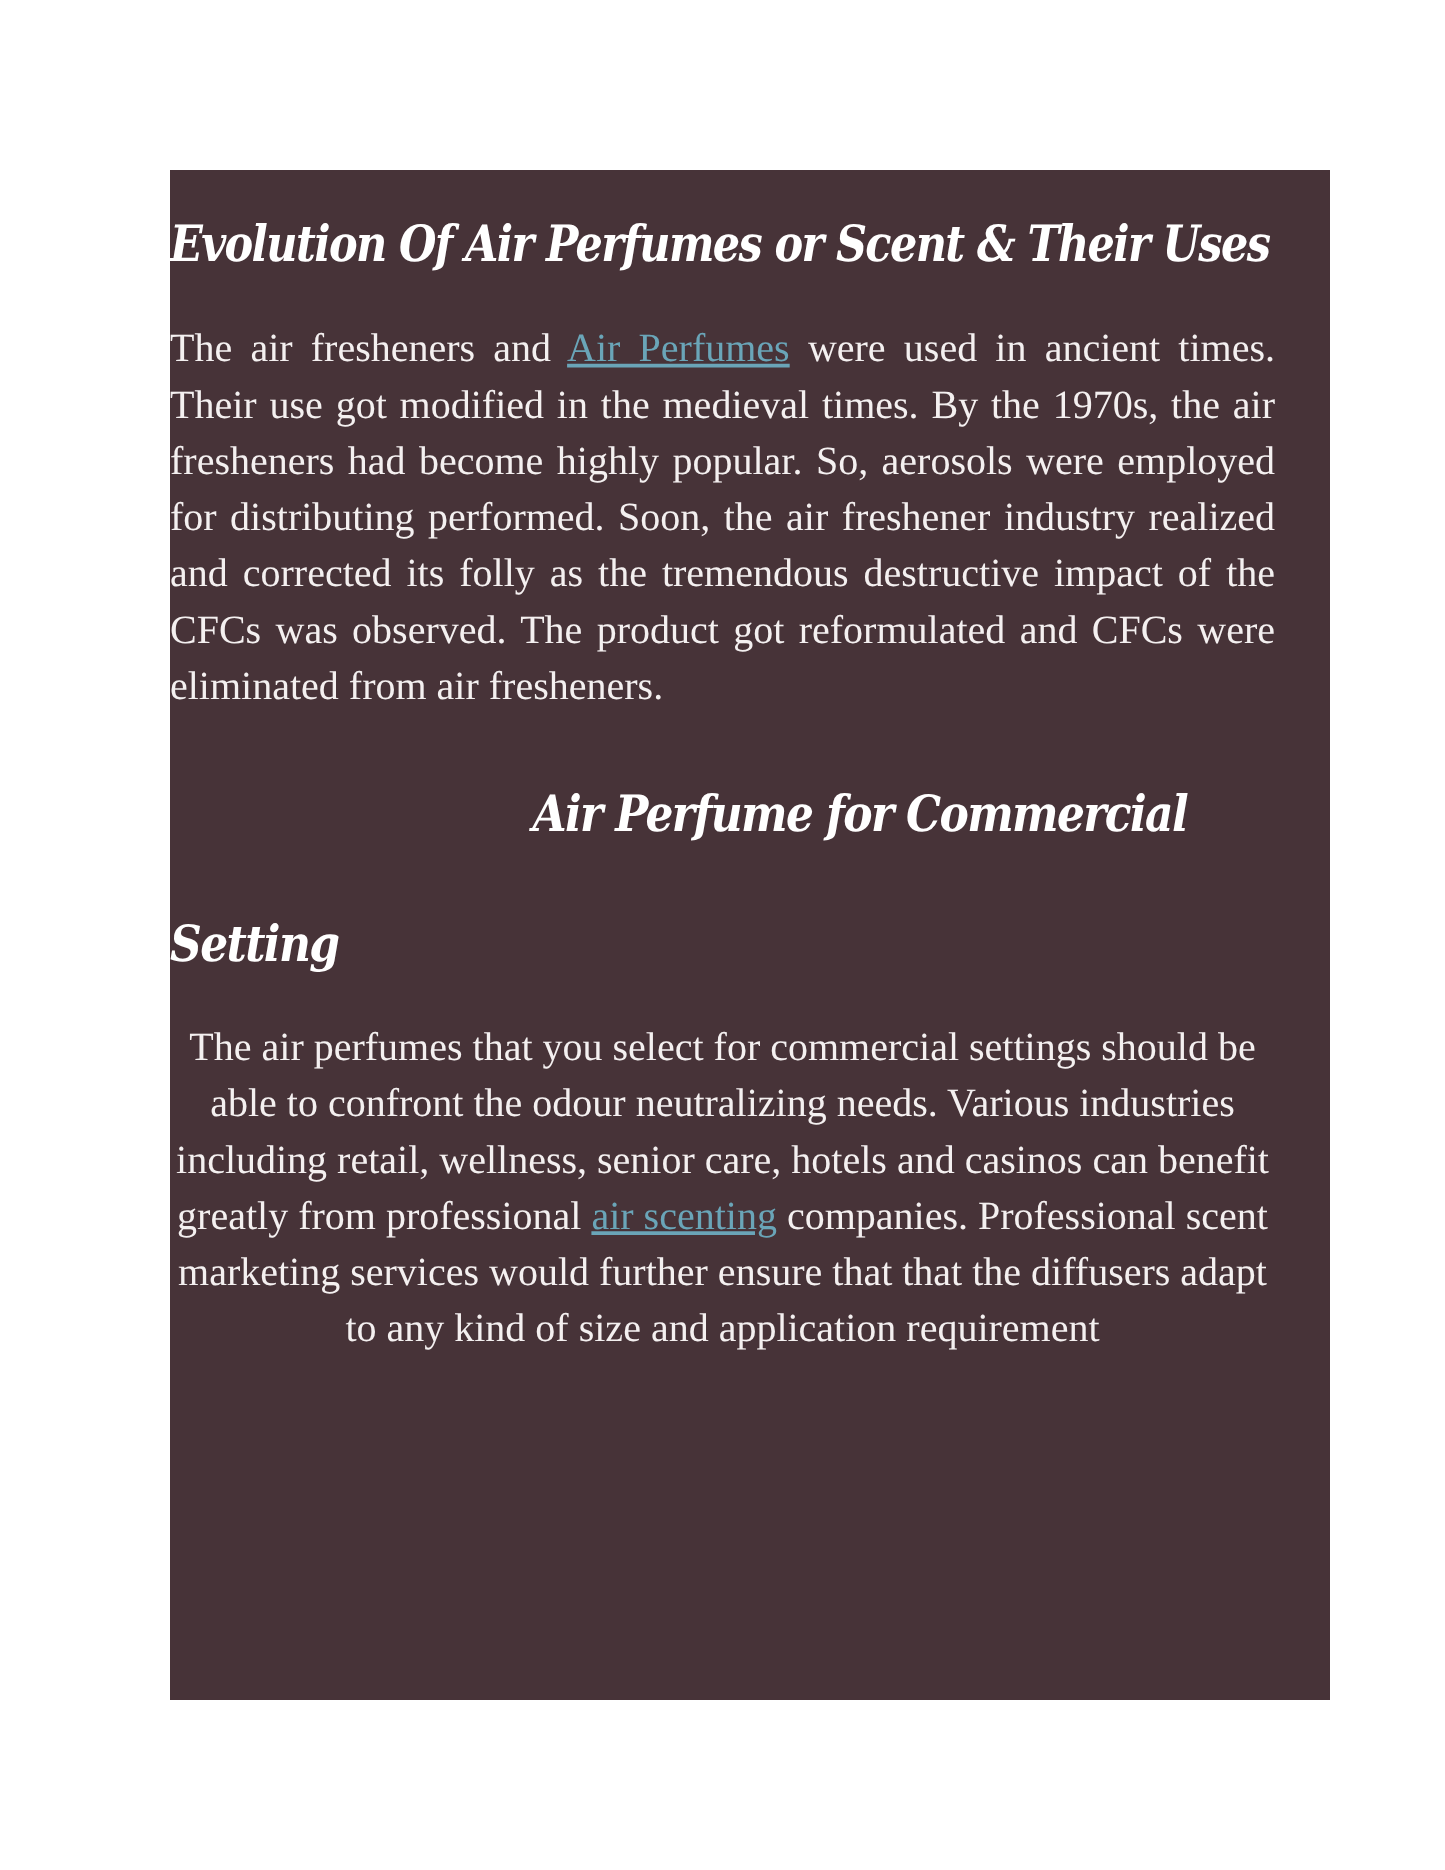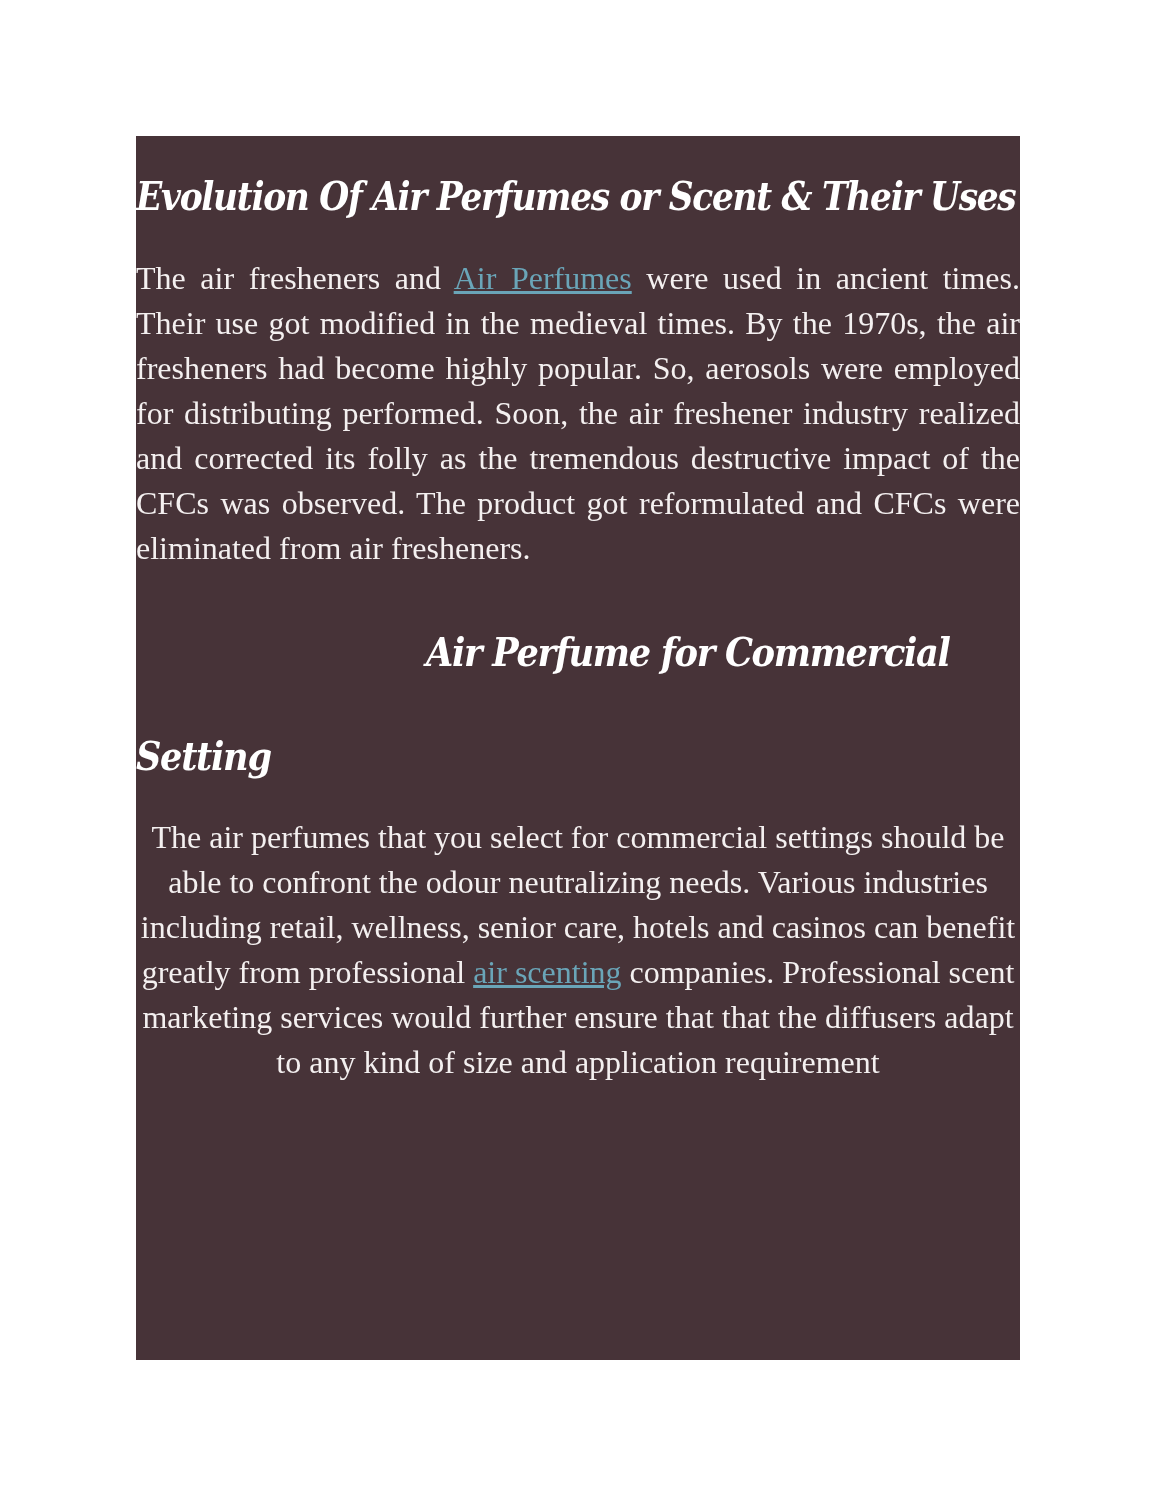--- a/index.html
+++ b/index.html
@@ -3,20 +3,21 @@
   <meta charset="utf-8">
   <style>
     html, body { margin: 0; padding: 0; background: #ffffff; }
     body { width: 1156px; height: 1496px; position: relative; overflow: hidden; }
     .panel {
       position: absolute;
       left: 136px; top: 136px;
       width: 884px; height: 1224px;
       background: #473338;
       color: #f4f0f0;
+      padding-left: 44px;
     }
     .heading {
       font-family: "DejaVu Serif", serif;
       font-style: italic;
       color: #ffffff;
       font-size: 40px;
       line-height: 48px;
       margin: 0;
       white-space: nowrap;
       letter-spacing: -1.5px;

